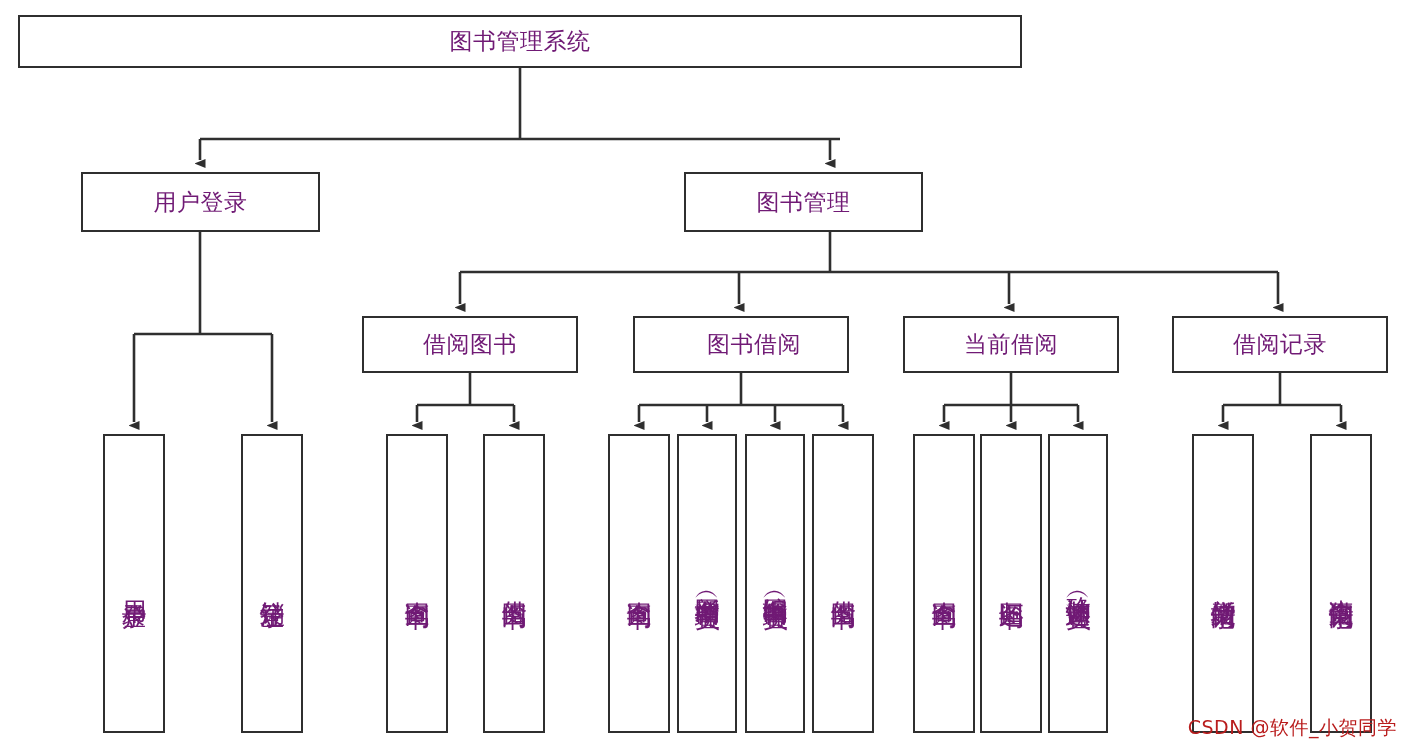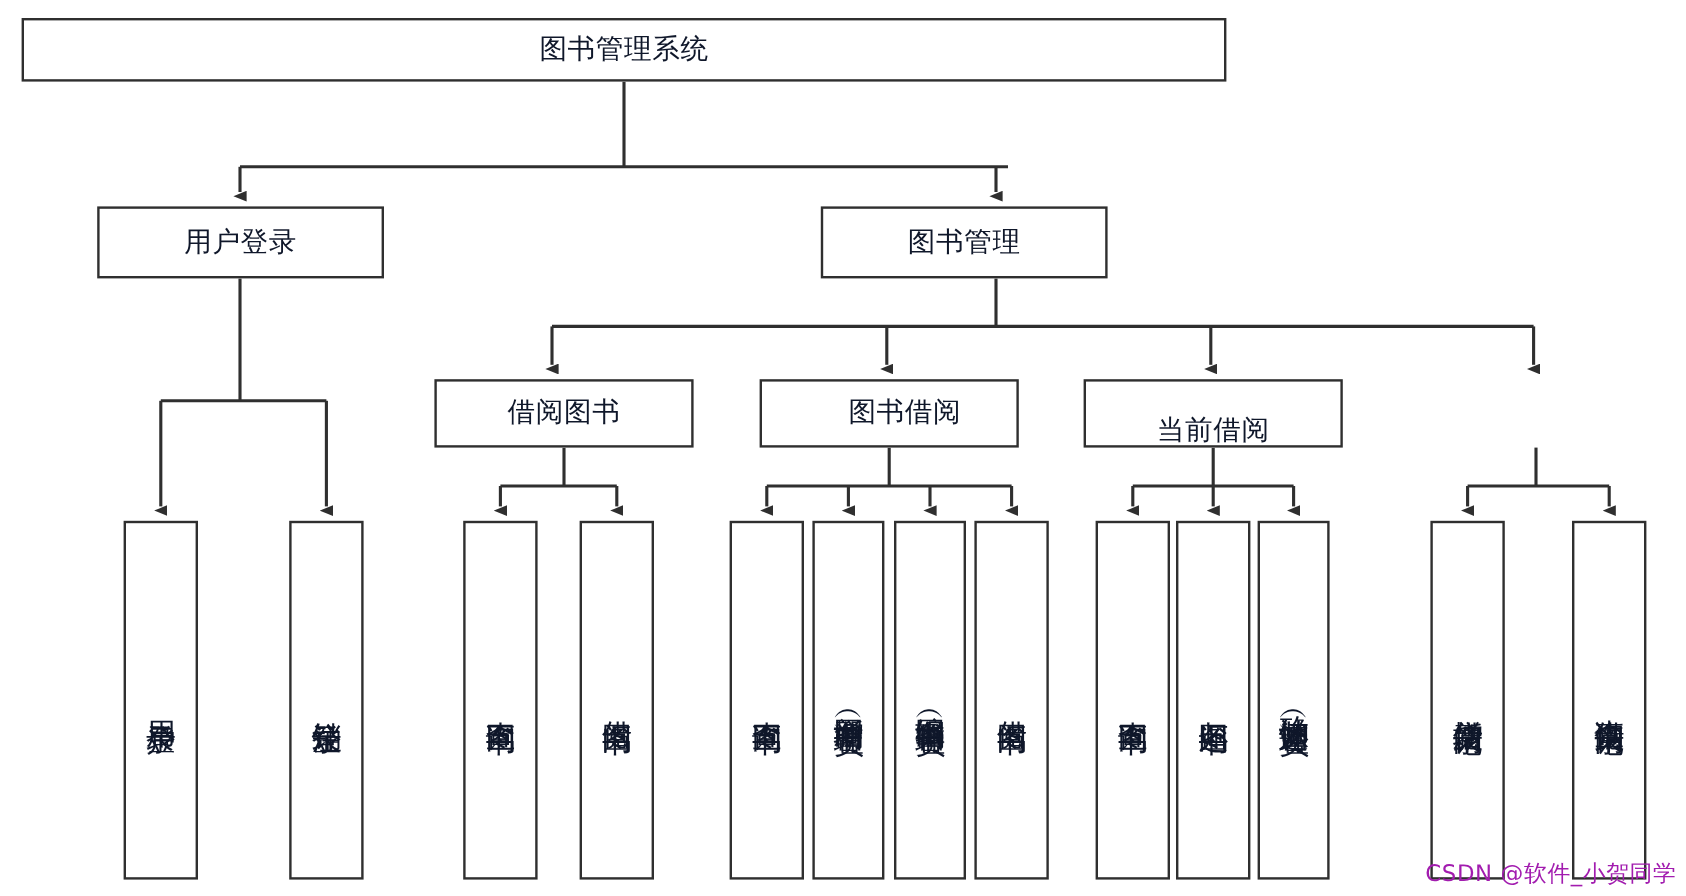--- a/index.html
+++ b/index.html
@@ -25,21 +25,21 @@
     height: 747px;
   }
   .node {
     position: absolute;
     box-sizing: border-box;
     border: 2px solid #2f2f2f;
     background: #ffffff;
     display: flex;
     align-items: center;
     justify-content: center;
-    color: #0f172a;
+    color: #701a75;
   }
   .node-label {
     display: block;
     text-align: center;
     line-height: 1.06;
     letter-spacing: 0.5px;
   }
   .node.horizontal .node-label {
     font-size: 23px;
     white-space: nowrap;
@@ -55,21 +55,21 @@
     font-size: 25px;
     line-height: 1.02;
     letter-spacing: 1.5px;
     max-height: 100%;
   }
   #watermark {
     position: absolute;
     right: 8px;
     bottom: 6px;
     font-size: 19px;
-    color: #a21caf;
+    color: #b91c1c;
     white-space: nowrap;
     letter-spacing: 0.5px;
   }
 </style>
 </head>
 <body>
 
 <div id="canvas">
 
   <svg id="diagram-svg" viewBox="0 0 1405 747" xmlns="http://www.w3.org/2000/svg">
@@ -135,22 +135,25 @@
   <div class="node horizontal" id="node-l2-1" style="left: 684px; top: 172px; width: 239px; height: 60px;">
     <span class="node-label">图书管理</span>
   </div>
 
   <div class="node horizontal" id="node-l3-0" style="left: 362px; top: 316px; width: 216px; height: 57px;">
     <span class="node-label">借阅图书</span>
   </div>
   <div class="node horizontal" id="node-l3-1" style="left: 633px; top: 316px; width: 216px; height: 57px; padding-left: 26px;">
     <span class="node-label">图书借阅</span>
   </div>
-  <div class="node horizontal" id="node-l3-2" style="left: 903px; top: 316px; width: 216px; height: 57px; align-items: flex-end;">
+  <div class="node horizontal" id="node-l3-2" style="left: 903px; top: 316px; width: 216px; height: 57px;">
     <span class="node-label">当前借阅</span>
+  </div>
+  <div class="node horizontal" id="node-l3-3" style="left: 1172px; top: 316px; width: 216px; height: 57px;">
+    <span class="node-label">借阅记录</span>
   </div>
 
   <div class="node vertical" id="node-leaf-0" style="left: 103px; top: 434px; width: 62px; height: 299px;">
     <span class="node-label">用户登录</span>
   </div>
   <div class="node vertical" id="node-leaf-1" style="left: 241px; top: 434px; width: 62px; height: 299px;">
     <span class="node-label">注销登录</span>
   </div>
   <div class="node vertical" id="node-leaf-2" style="left: 386px; top: 434px; width: 62px; height: 299px;">
     <span class="node-label">查询图书</span>

